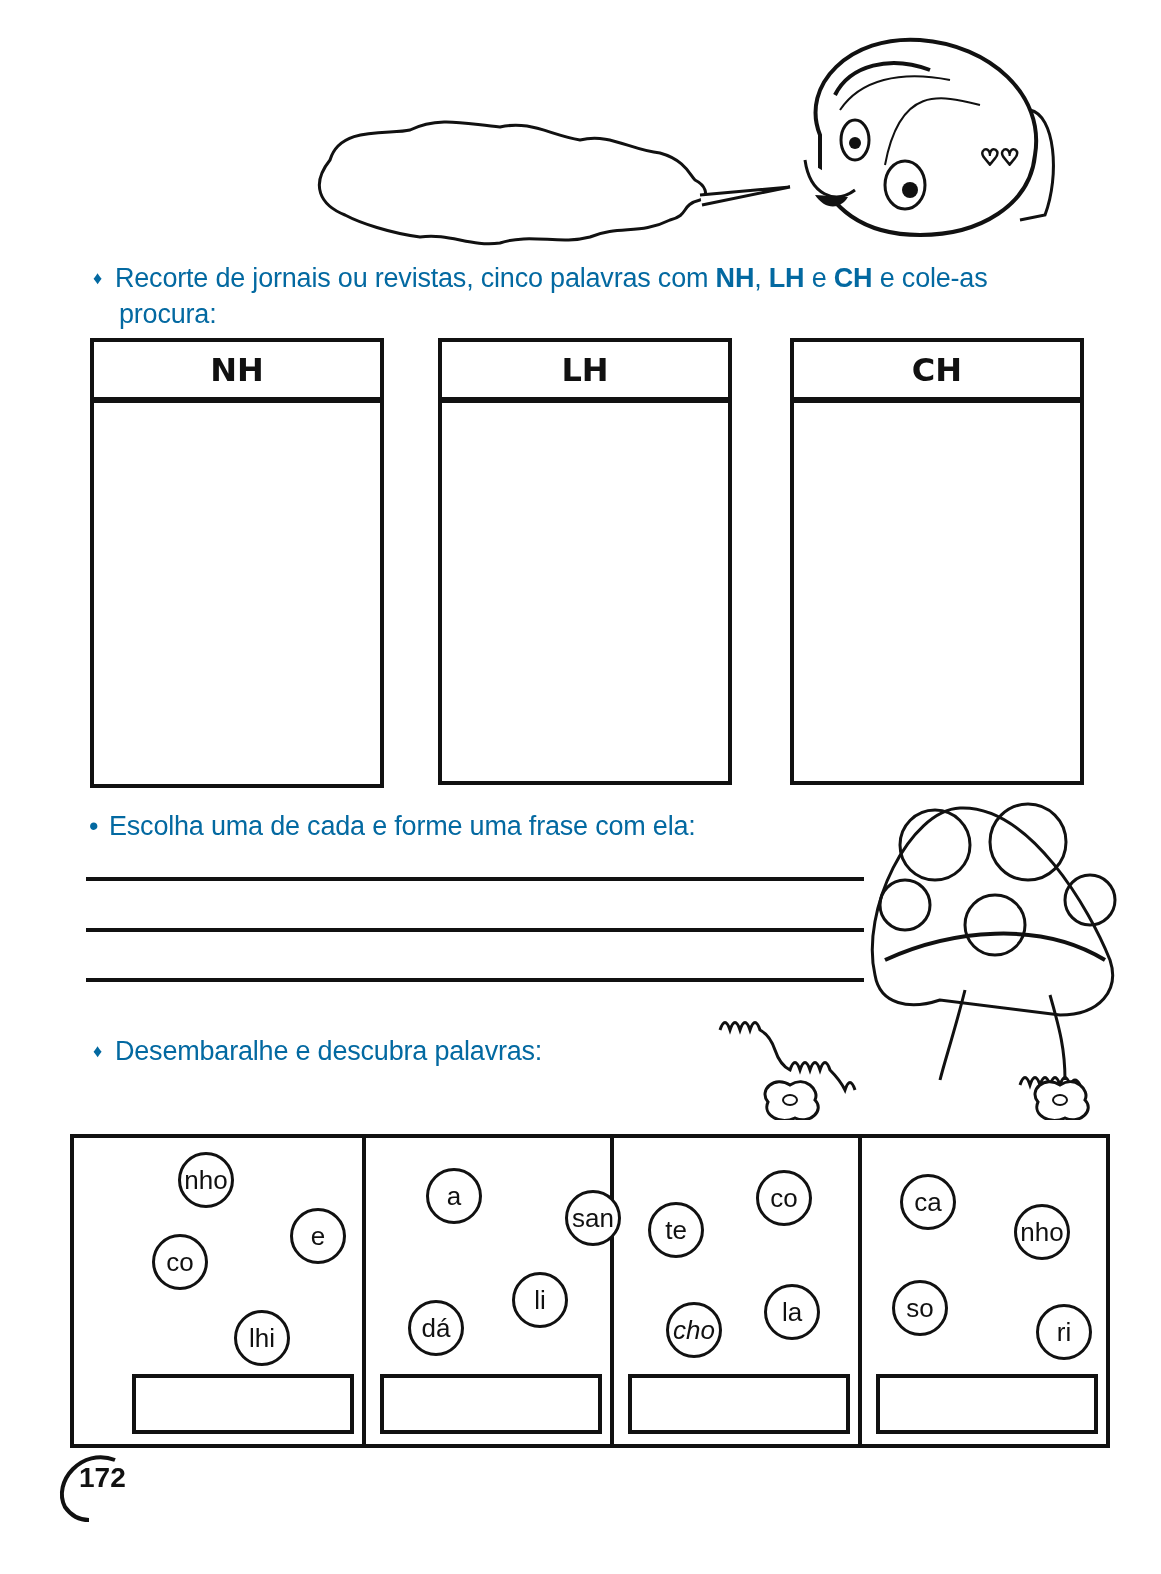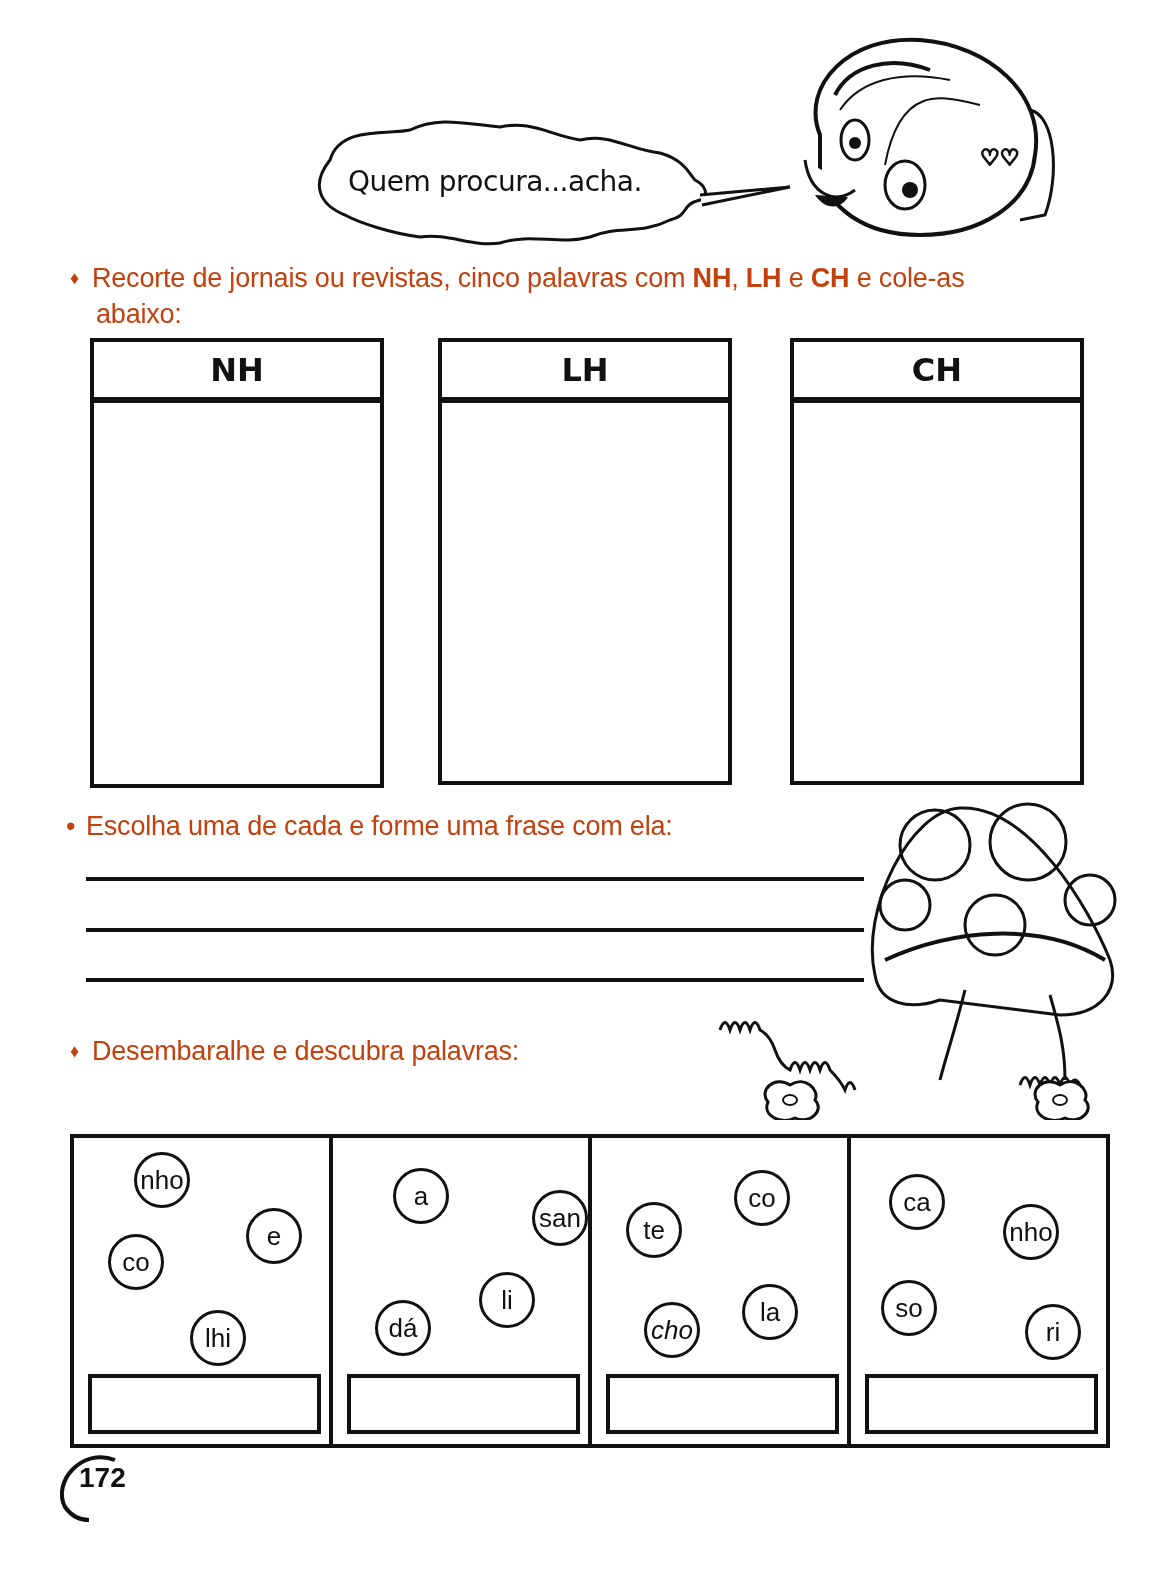--- a/index.html
+++ b/index.html
@@ -1,46 +1,45 @@
 <!DOCTYPE html>
 <html><head>
   <meta charset="utf-8">
   <style>
     html, body { margin: 0; padding: 0; background: #ffffff; }
     body { width: 1161px; height: 1574px; position: relative; overflow: hidden;
            font-family: "Liberation Sans", sans-serif; color: #111; }
     .abs { position: absolute; }
-    .instr { font-size: 27px; line-height: 36px; letter-spacing: -0.2px; color: #c2410c; }
+    .instr { font-size: 27px; line-height: 36px; letter-spacing: -0.2px; color: #0369a1; margin-left: 23px; }
     .bullet { font-size: 18px; display: inline-block; width: 22px; vertical-align: 3px; }
     .bold { font-weight: bold; }
     .col-box { position: absolute; border: 4px solid #111; box-sizing: border-box; background: #fff; }
     .col-head { height: 55px; border-bottom: 6px solid #111; display: flex; align-items: center;
                 justify-content: center; font-weight: bold; font-size: 32px; font-family: "DejaVu Sans", sans-serif; }
     .write-line { position: absolute; height: 4px; background: #111; }
     .grid { position: absolute; left: 70px; top: 1134px; width: 1040px; height: 314px;
-            border: 4px solid #111; box-sizing: border-box; display: flex; }
+            border: 4px solid #111; box-sizing: border-box; display: flex; padding-left: 44px; }
     .cell { flex: 1; position: relative; border-right: 4px solid #111; }
     .cell:last-child { border-right: none; border-radius: 13px; }
     .syl { position: absolute; width: 56px; height: 56px; border: 3px solid #111; border-radius: 50%;
            box-sizing: border-box; display: flex; align-items: center; justify-content: center;
            font-size: 26px; background: #fff; }
     .answer { position: absolute; left: 14px; right: 8px; bottom: 10px; height: 60px;
               border: 4px solid #111; box-sizing: border-box; background: #fff; }
     .bubble-text { font-family: "DejaVu Sans", sans-serif; font-size: 28px; color: #111; letter-spacing: -0.5px; }
     .pagenum { font-size: 28px; font-weight: bold; }
   </style>
 </head>
 <body>
 
 <div class="abs" style="left:300px; top:105px; width:500px; height:150px;">
   <svg width="500" height="150" viewBox="0 0 500 150" style="position:absolute; left:0; top:0;">
     <path d="M30 55 C 40 20, 90 30, 110 25 C 140 10, 170 20, 200 22 C 230 15, 250 30, 280 35 C 310 28, 330 45, 360 48 C 385 55, 390 70, 395 75 C 405 80, 410 90, 400 95 C 380 100, 390 110, 370 115 C 340 130, 320 120, 290 132 C 260 140, 230 128, 200 138 C 170 142, 150 128, 120 132 C 90 128, 60 118, 45 110 C 20 100, 10 80, 30 55 Z" fill="#fff" stroke="#111" stroke-width="3"></path>
     <path d="M400 90 L 490 82 L 402 100" fill="#fff" stroke="#111" stroke-width="3"></path>
   </svg>
-  <span class="abs bubble-text" style="left:48px; top:60px;">Quem procura...acha.</span>
 </div>
 
 <div class="abs" style="left:780px; top:25px; width:280px; height:220px;">
   <svg width="280" height="220" viewBox="0 0 280 220">
     <path d="M40 110 C 20 60, 70 10, 140 15 C 210 20, 265 70, 255 130 C 250 180, 200 210, 140 210 C 80 210, 50 180, 40 150 Z" fill="#fff" stroke="#111" stroke-width="4"></path>
     <path d="M250 85 C 275 90, 280 150, 265 190 L 240 195" fill="none" stroke="#111" stroke-width="3"></path>
     <path d="M55 70 C 70 40, 110 30, 150 45" fill="none" stroke="#111" stroke-width="4"></path>
     <path d="M60 85 C 80 55, 120 45, 170 55" fill="none" stroke="#111" stroke-width="2"></path>
     <path d="M105 140 C 120 60, 160 70, 200 80" fill="none" stroke="#111" stroke-width="2"></path>
     <ellipse cx="75" cy="115" rx="14" ry="20" fill="#fff" stroke="#111" stroke-width="3"></ellipse>
@@ -48,21 +47,21 @@
     <ellipse cx="125" cy="160" rx="20" ry="24" fill="#fff" stroke="#111" stroke-width="3"></ellipse>
     <circle cx="130" cy="165" r="8" fill="#111"></circle>
     <path d="M25 135 C 30 170, 55 180, 75 165" fill="#fff" stroke="#111" stroke-width="3"></path>
     <path d="M35 170 C 45 185, 60 185, 68 172" fill="#111"></path>
     <text x="200" y="140" font-size="22" fill="none" stroke="#111" stroke-width="2">♡♡</text>
   </svg>
 </div>
 
 <div class="abs instr" style="left:70px; top:260px; width:1050px;">
   <span class="bullet">♦</span><span>Recorte de jornais ou revistas, cinco palavras com </span><span class="bold">NH</span><span>, </span><span class="bold">LH</span><span> e </span><span class="bold">CH</span><span> e cole-as</span><br>
-  <span style="display:inline-block; width:26px;"></span><span>abaixo:</span>
+  <span style="display:inline-block; width:26px;"></span><span>procura:</span>
 </div>
 
 <div class="col-box" style="left:90px; top:338px; width:294px; height:450px;">
   <div class="col-head">NH</div>
 </div>
 <div class="col-box" style="left:438px; top:338px; width:294px; height:447px;">
   <div class="col-head">LH</div>
 </div>
 <div class="col-box" style="left:790px; top:338px; width:294px; height:447px;">
   <div class="col-head">CH</div>

